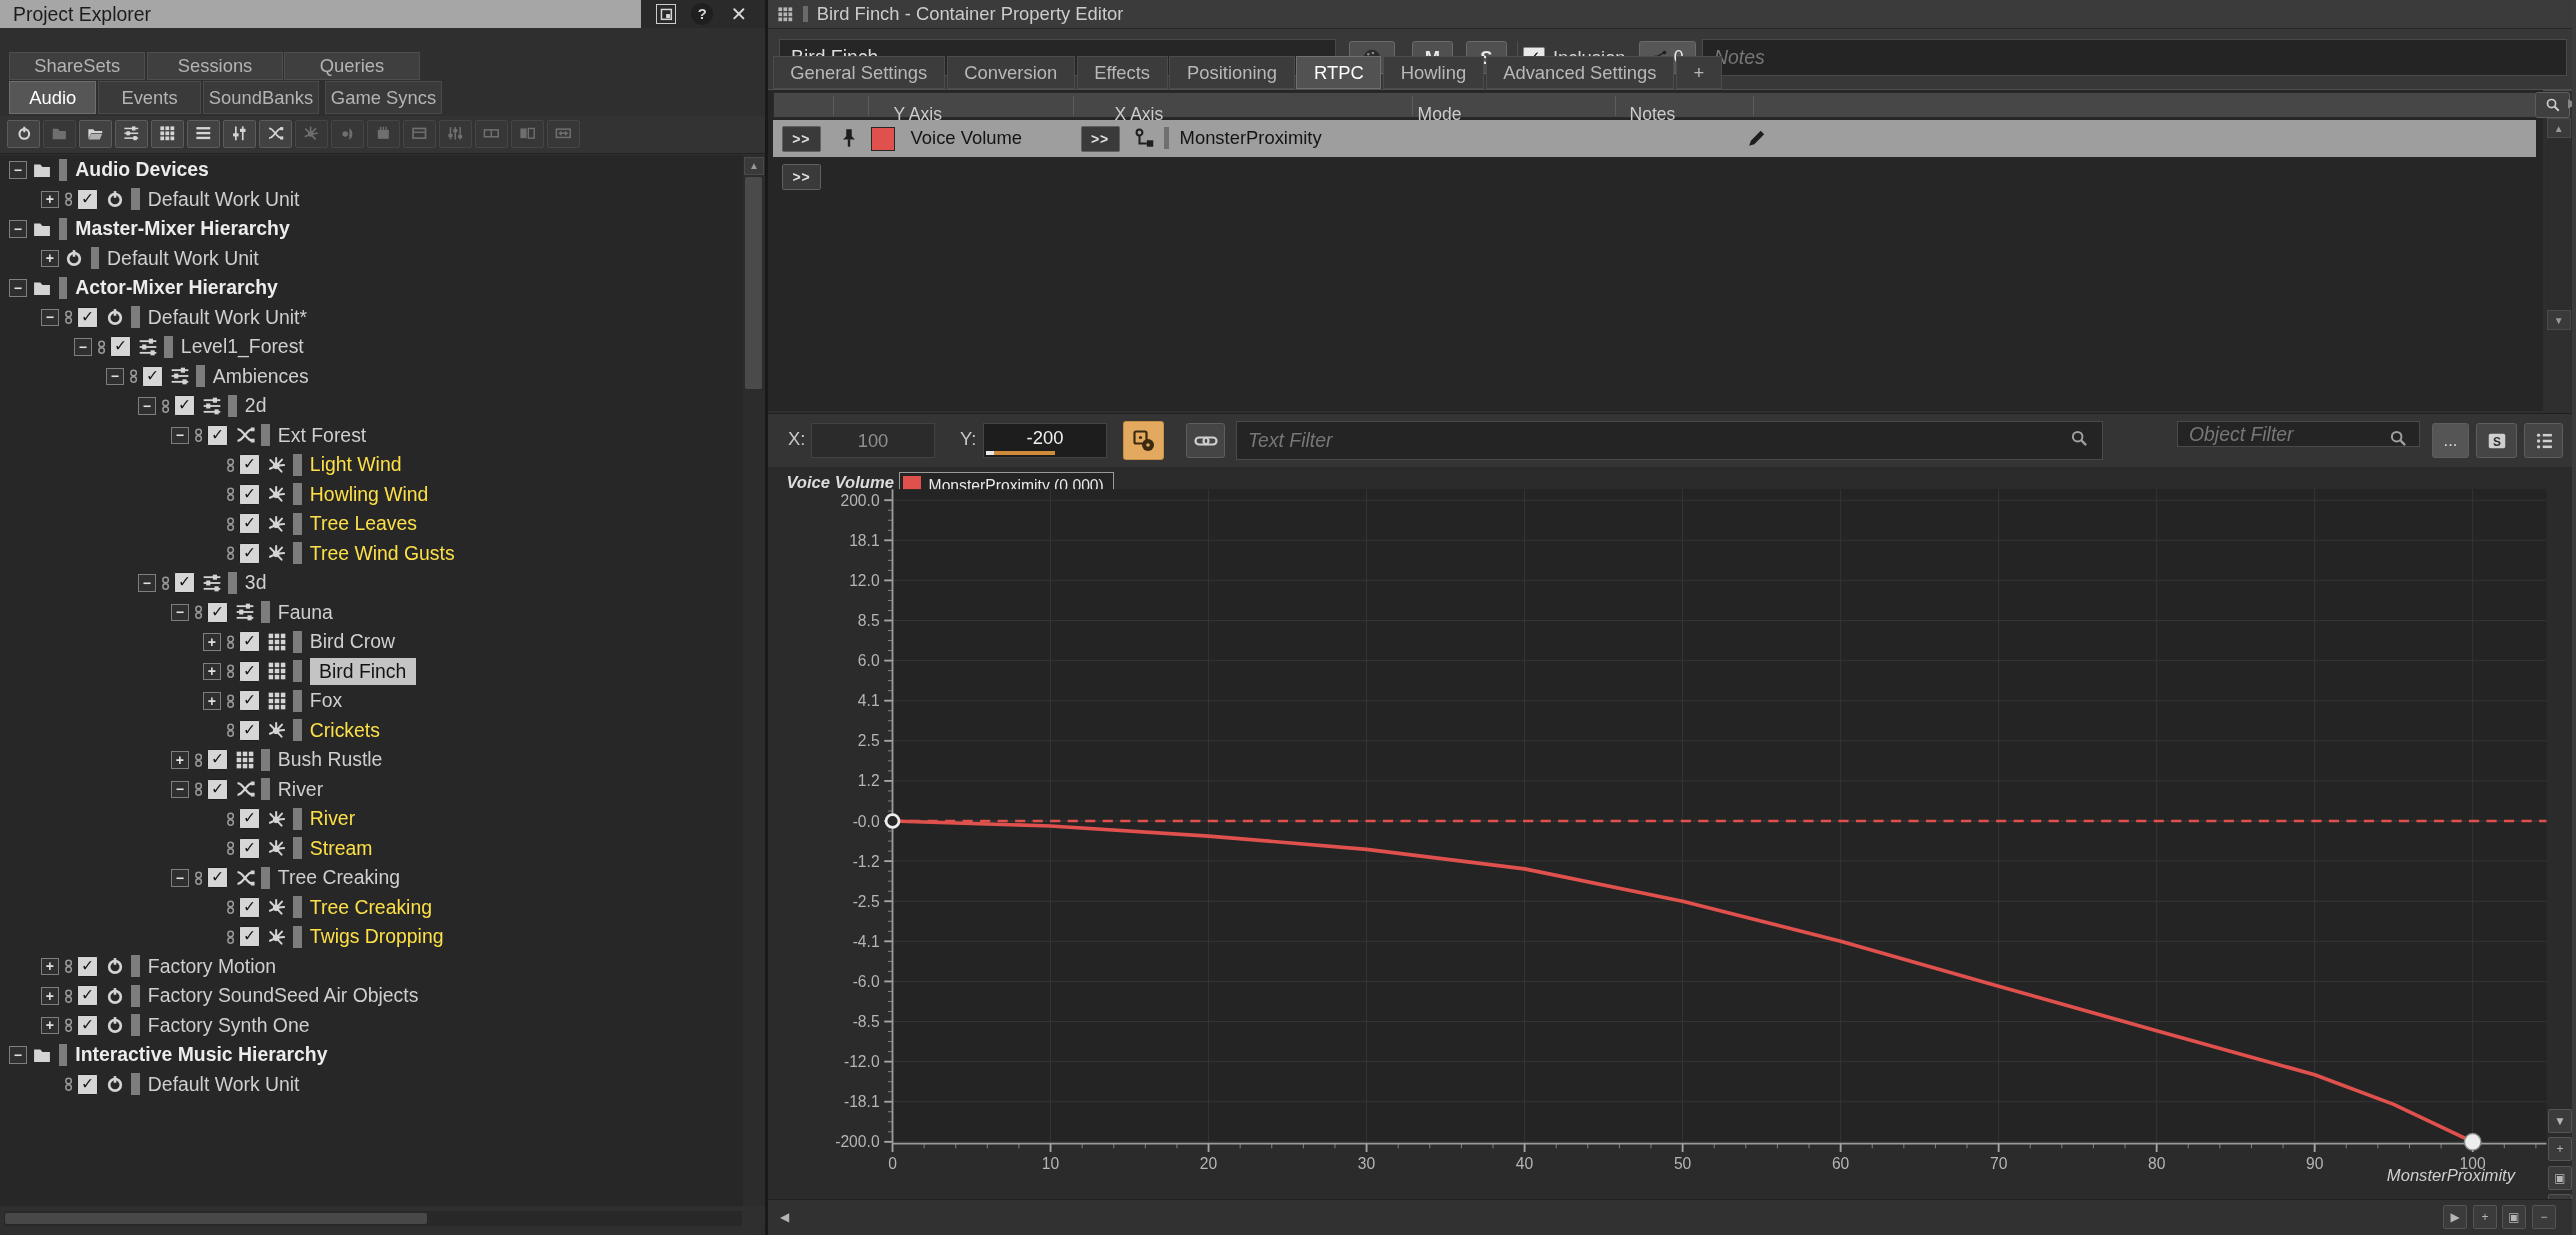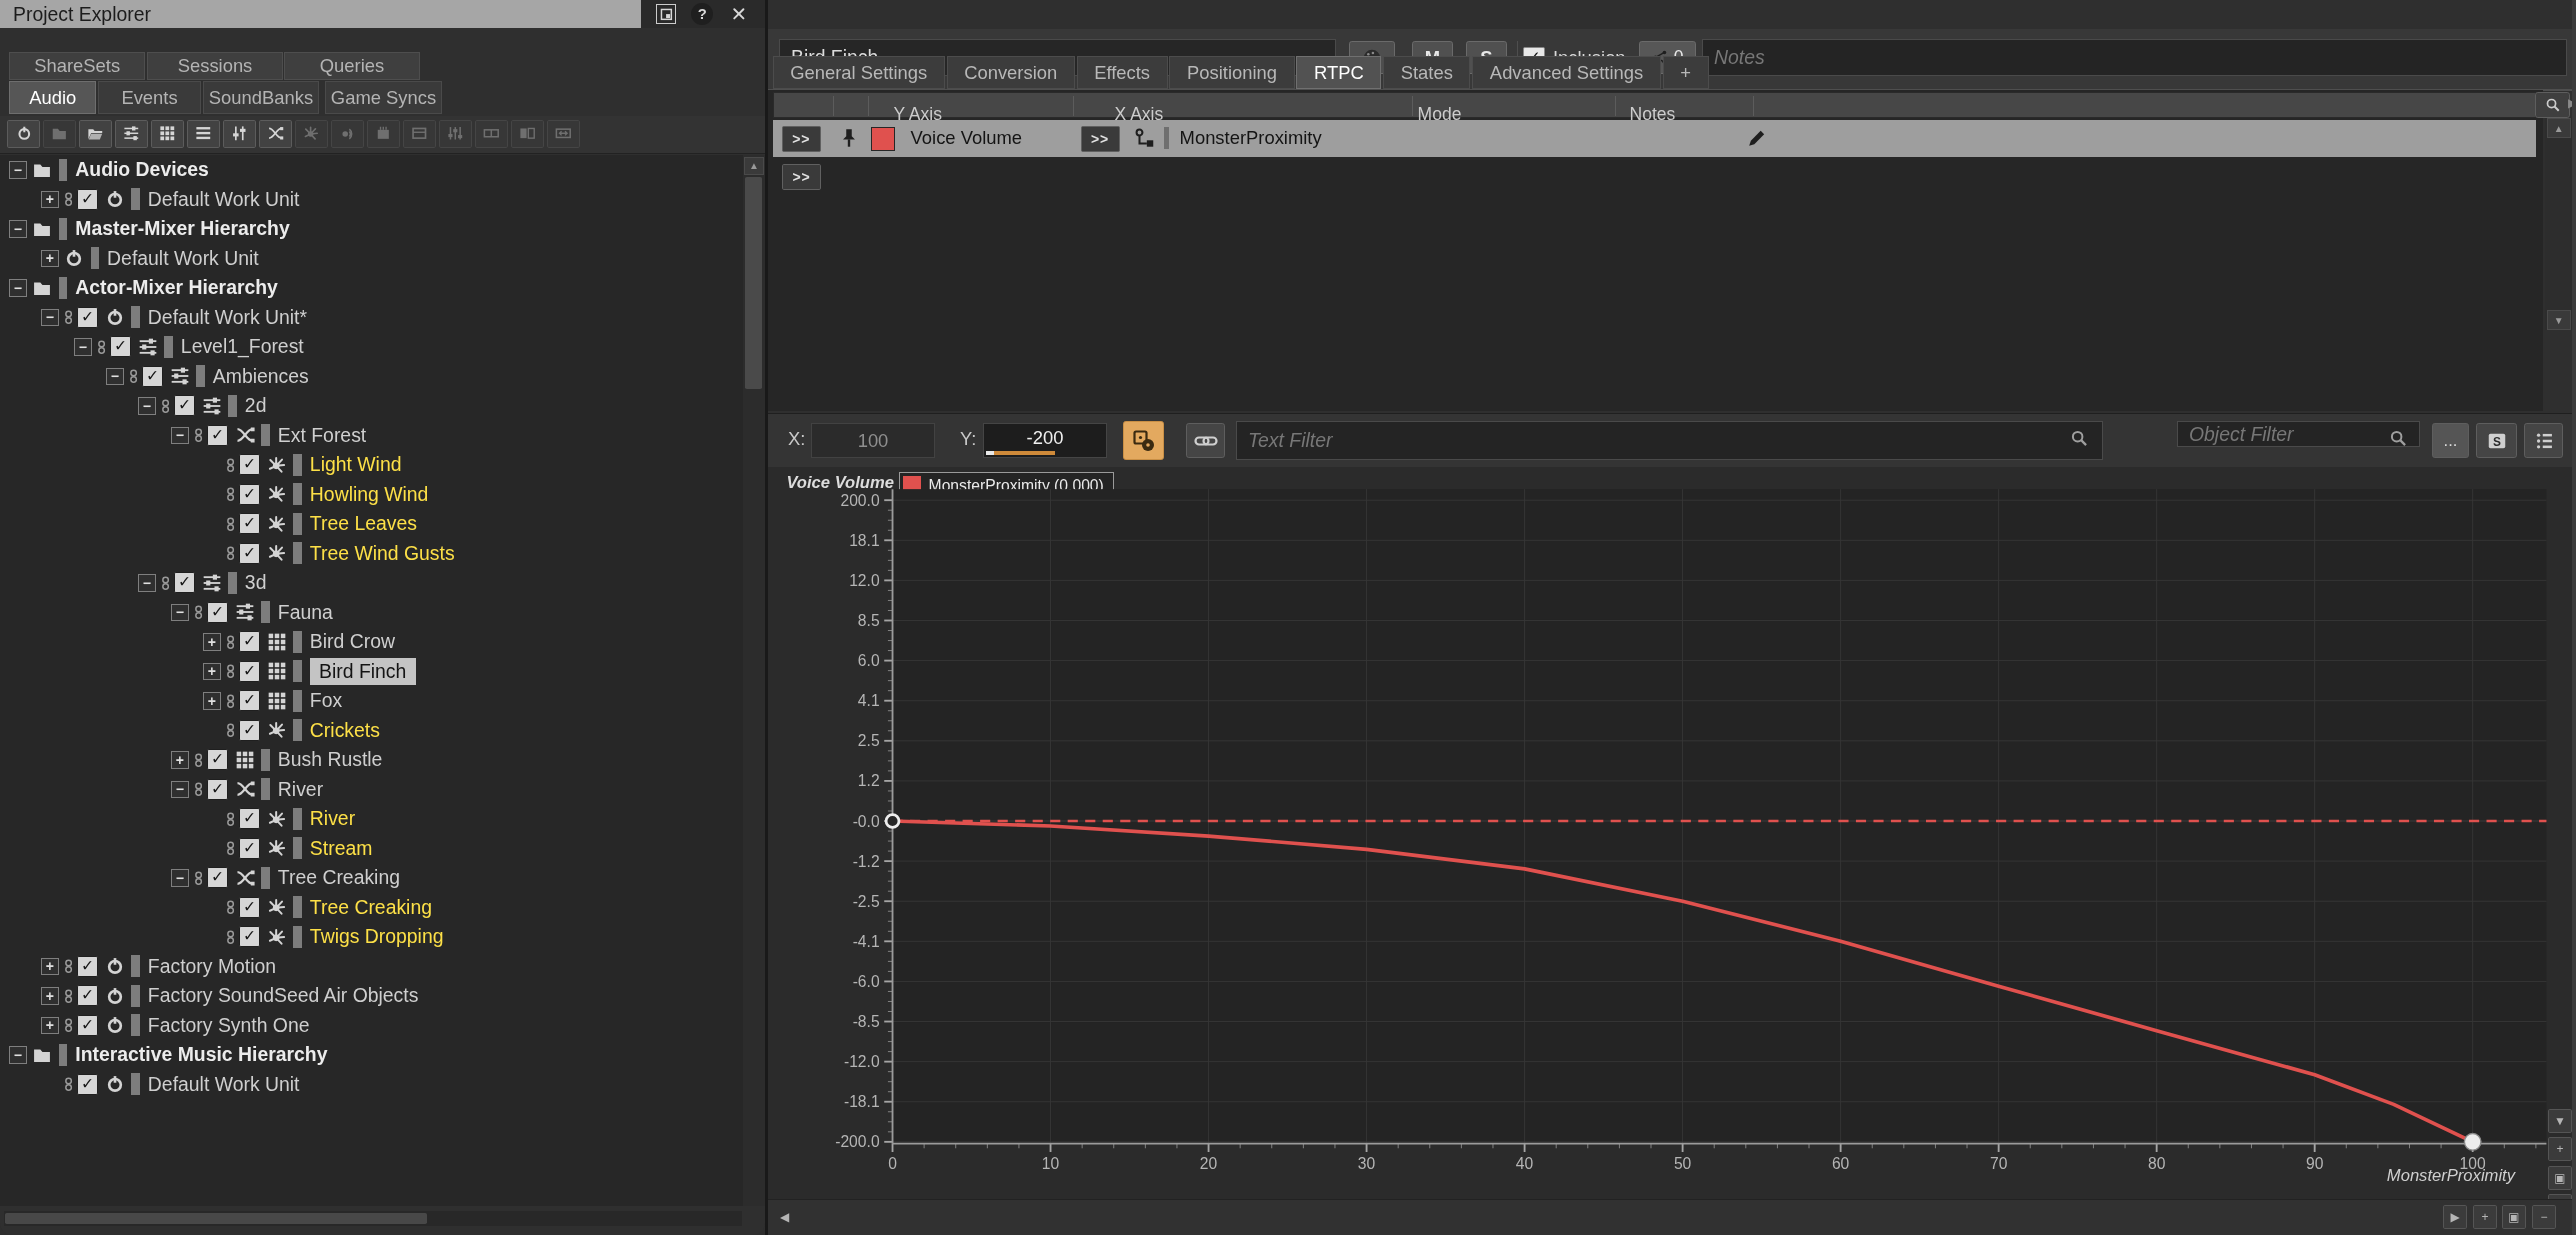--- a/index.html
+++ b/index.html
@@ -974,20 +974,39 @@
       <div class="scr-btn" style="left:0.9px;top:1.8px;">▲</div>
       <div id="pe-vthumb"></div>
     </div>
     <div id="pe-hscroll" class="abs">
       <div id="pe-hthumb"></div>
     </div>
   </div>
   <div id="panel-divider" class="abs"></div>
 
   <div id="cpe-panel" class="abs">
+    <div id="cpe-titlebar" class="abs">
+      <span id="cpe-title-icon" style="margin-left:9.2px;display:flex;">
+          <svg width="16.6" height="16.6" viewBox="0 0 24 24" style="color:#b5b5b5">
+            <g fill="currentColor">
+              <rect x="2" y="2" width="5.4" height="5.4"></rect>
+              <rect x="9.3" y="2" width="5.4" height="5.4"></rect>
+              <rect x="16.6" y="2" width="5.4" height="5.4"></rect>
+              <rect x="2" y="9.3" width="5.4" height="5.4"></rect>
+              <rect x="9.3" y="9.3" width="5.4" height="5.4"></rect>
+              <rect x="16.6" y="9.3" width="5.4" height="5.4"></rect>
+              <rect x="2" y="16.6" width="5.4" height="5.4"></rect>
+              <rect x="9.3" y="16.6" width="5.4" height="5.4"></rect>
+              <rect x="16.6" y="16.6" width="5.4" height="5.4"></rect>
+            </g>
+          </svg>
+        </span>
+      <span style="width:4.6px;height:16.6px;background:#6a6a6a;margin-left:9.2px;"></span>
+      <span id="cpe-title">Bird Finch - Container Property Editor</span>
+    </div>
     <div id="cpe-header" class="abs">
       <input class="inp abs" style="left: 11px; top: 10px; width: 557px; height: 37px;" readonly="" value="Bird Finch">
       <div class="sq-btn" style="left:581px;top:12px;width:46px;height:33px;background:#4e4e4e;">
           <span id="palette-slot" style="display:flex;">
             <svg width="22" height="22" viewBox="0 0 24 24" style="color:#2b2b2b">
               <path d="M12 3 a9 9 0 1 0 0 18 c1.8 0 2.4 -1.2 1.8 -2.6 c-.6 -1.5 .2 -2.9 2 -2.9 h2.4 c1.5 0 2.8 -1.4 2.8 -3.5 A9 9 0 0 0 12 3 z" fill="#2b2b2b"></path>
               <g fill="#8a8a8a">
                 <circle cx="8" cy="8" r="1.4"></circle>
                 <circle cx="13" cy="6.5" r="1.4"></circle>
                 <circle cx="7" cy="13" r="1.4"></circle>
@@ -1011,21 +1030,21 @@
               <g stroke="#1e1e1e" stroke-width="2">
                 <line x1="5" y1="12" x2="18" y2="5"></line>
                 <line x1="5" y1="12" x2="18" y2="19"></line>
               </g>
             </svg>
           </span>
         <span style="font-size:17.5px;">0</span>
       </div>
       <input class="inp abs" style="left: 934px; top: 10px; width: 865px; height: 37px; background: rgb(36, 36, 36);" readonly="" placeholder="Notes">
     </div>
-    <div id="cpe-tabs" class="abs" style="left:4.6px;top:56px;white-space:nowrap;"><div class="cpe-tab">General Settings</div><div class="cpe-tab">Conversion</div><div class="cpe-tab">Effects</div><div class="cpe-tab">Positioning</div><div class="cpe-tab active">RTPC</div><div class="cpe-tab">States</div><div class="cpe-tab">Advanced Settings</div><div class="cpe-tab">+</div></div>
+    <div id="cpe-tabs" class="abs" style="left:4.6px;top:56px;white-space:nowrap;"><div class="cpe-tab">General Settings</div><div class="cpe-tab">Conversion</div><div class="cpe-tab">Effects</div><div class="cpe-tab">Positioning</div><div class="cpe-tab active">RTPC</div><div class="cpe-tab">Howling</div><div class="cpe-tab">Advanced Settings</div><div class="cpe-tab">+</div></div>
     <div id="tab-underline" class="abs"></div>
 
     <div id="rtpc-area" class="abs"></div>
     <div id="rtpc-header" class="abs">
         <span class="hdr-label" style="left:120px;">Y Axis</span>
         <span class="hdr-label" style="left:341px;">X Axis</span>
         <span class="hdr-label" style="left:644px;">Mode</span>
         <span class="hdr-label" style="left:856px;">Notes</span>
         <span class="hdr-sep" style="left:59px;"></span>
         <span class="hdr-sep" style="left:94px;"></span>

